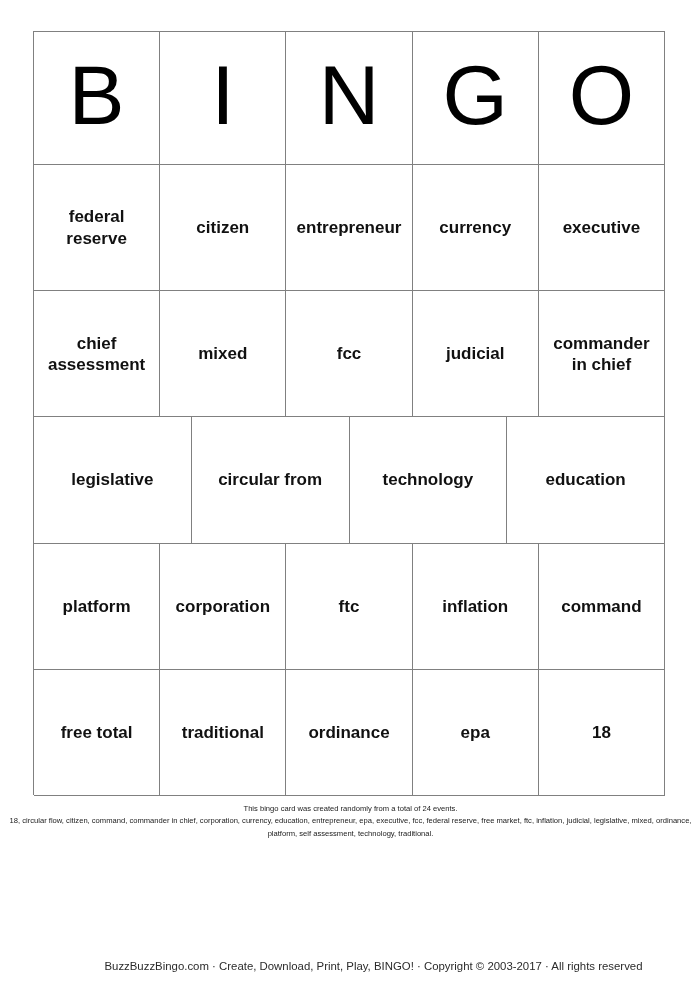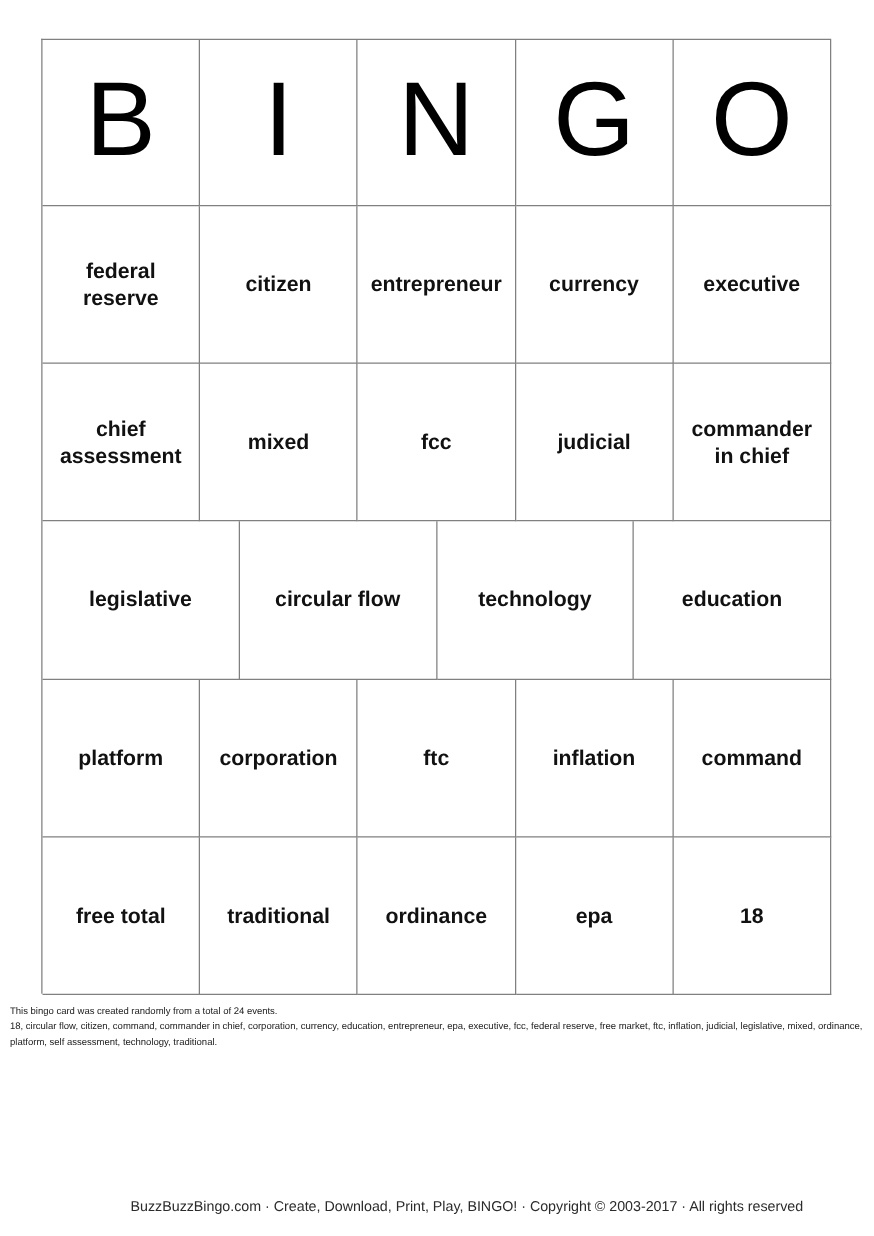--- a/index.html
+++ b/index.html
@@ -78,21 +78,21 @@
   .legend {
     position: absolute;
     left: 8px;
     top: 803px;
     width: 685px;
     font-size: 7.6px;
     line-height: 1.62;
     color: #1a1a1a;
     text-align: left;
   }
-  .legend-line { white-space: normal; }
+  .legend-line { white-space: normal; text-align: center; }
 
   
   .footer {
     position: absolute;
     left: 0;
     top: 960px;
     width: 699px;
     text-align: center;
     font-size: 11.4px;
     line-height: 1.2;
@@ -126,21 +126,21 @@
     <div class="grid-row data-row">
       <div class="cell word-cell">chief assessment</div>
       <div class="cell word-cell">mixed</div>
       <div class="cell word-cell">fcc</div>
       <div class="cell word-cell">judicial</div>
       <div class="cell word-cell">commander in chief</div>
     </div>
 
     <div class="grid-row data-row">
       <div class="cell word-cell">legislative</div>
-      <div class="cell word-cell">circular flow</div>
+      <div class="cell word-cell">circular from</div>
       <div class="cell word-cell">technology</div>
       <div class="cell word-cell">education</div>
     </div>
 
     <div class="grid-row data-row">
       <div class="cell word-cell">platform</div>
       <div class="cell word-cell">corporation</div>
       <div class="cell word-cell">ftc</div>
       <div class="cell word-cell">inflation</div>
       <div class="cell word-cell">command</div>

